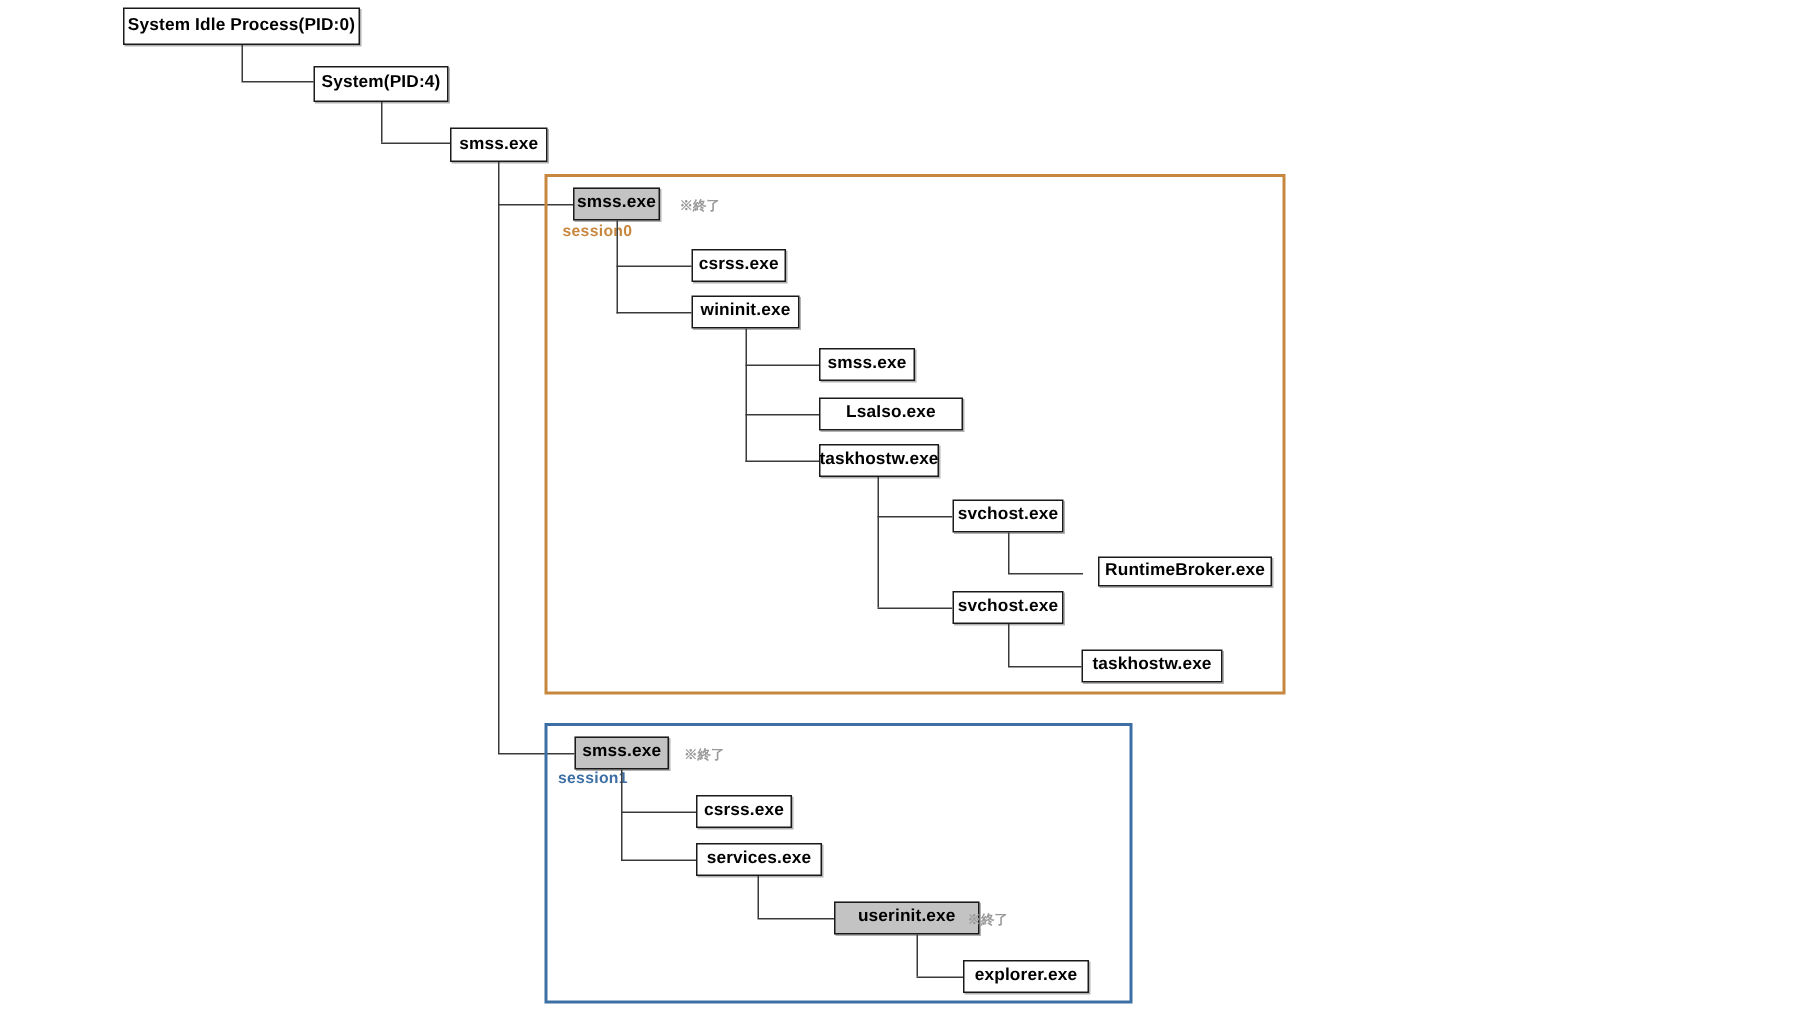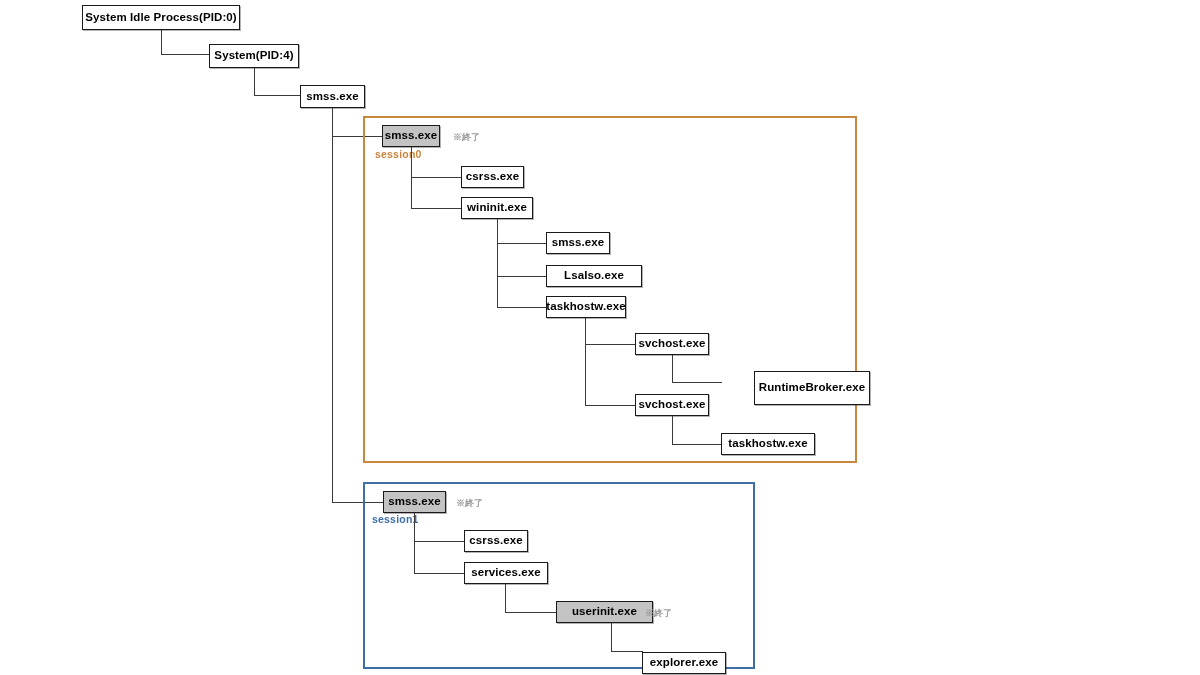--- a/index.html
+++ b/index.html
@@ -122,21 +122,21 @@
   <div class="node" style="left:546px; top:296px; width:80px; height:22px;">taskhostw.exe</div>
 
   <div class="vline" style="left:585px; top:318px; height:87px;"></div>
   <div class="hline" style="left:585px; top:344px; width:50px;"></div>
   <div class="hline" style="left:585px; top:405px; width:50px;"></div>
 
   <div class="node" style="left:635px; top:333px; width:74px; height:22px;">svchost.exe</div>
 
   <div class="vline" style="left:672px; top:355px; height:27px;"></div>
   <div class="hline" style="left:672px; top:382px; width:50px;"></div>
-  <div class="node" style="left:754px; top:371px; width:116px; height:34px;">RuntimeBroker.exe</div>
+  <div class="node" style="left:732px; top:371px; width:116px; height:20px;">RuntimeBroker.exe</div>
 
   <div class="node" style="left:635px; top:394px; width:74px; height:22px;">svchost.exe</div>
 
   <div class="vline" style="left:672px; top:416px; height:28px;"></div>
   <div class="hline" style="left:672px; top:444px; width:50px;"></div>
   <div class="node" style="left:721px; top:433px; width:94px; height:22px;">taskhostw.exe</div>
 
   <div class="group-label session1" style="left:372px; top:466px;">session1</div>
   <div class="group session1" style="left:363px; top:482px; width:392px; height:187px;"></div>
 
@@ -151,15 +151,15 @@
   <div class="node" style="left:464px; top:562px; width:84px; height:22px;">services.exe</div>
 
   <div class="vline" style="left:505px; top:584px; height:28px;"></div>
   <div class="hline" style="left:505px; top:612px; width:51px;"></div>
 
   <div class="node gray" style="left:556px; top:601px; width:97px; height:22px;">userinit.exe</div>
   <div class="note" style="left:645px; top:609px;">※終了</div>
 
   <div class="vline" style="left:611px; top:623px; height:28px;"></div>
   <div class="hline" style="left:611px; top:651px; width:32px;"></div>
-  <div class="node" style="left:642px; top:640px; width:84px; height:22px;margin-top:12px;">explorer.exe</div>
+  <div class="node" style="left:642px; top:640px; width:84px; height:22px;">explorer.exe</div>
 
 </div>
 
 </body></html>

